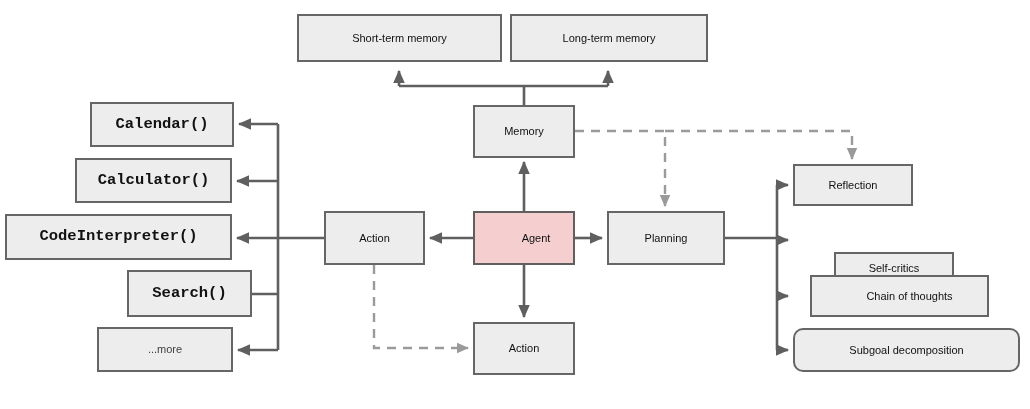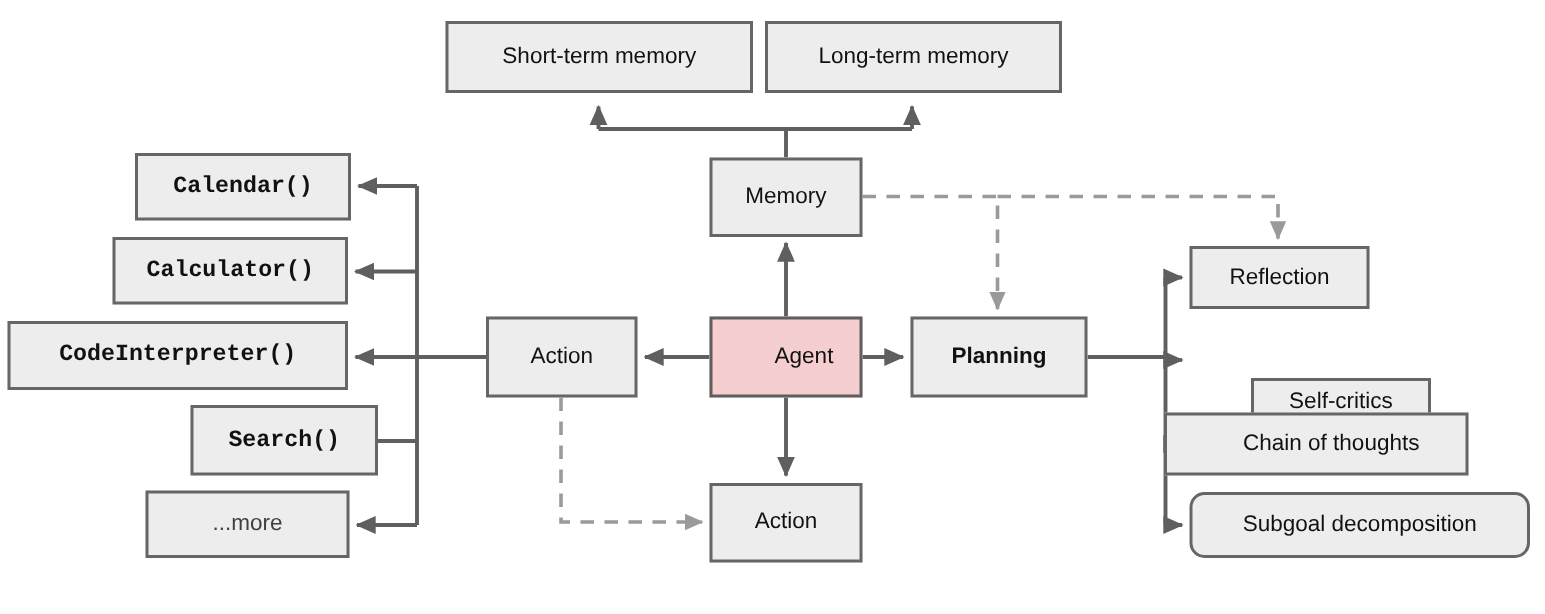--- a/index.html
+++ b/index.html
@@ -28,21 +28,21 @@
   }
   .node {
     position: absolute;
     box-sizing: border-box;
     background: #ededed;
     border: 2px solid #666666;
     display: flex;
     align-items: center;
     justify-content: center;
     color: #111111;
-    font-size: 15px;
+    font-size: 11px;
     line-height: 1.1;
     text-align: center;
     white-space: nowrap;
     z-index: 2;
   }
   .node.accent {
     background: #f5cfcf;
     border-color: #5f5f5f;
     font-weight: normal;
     padding-left: 24px;
@@ -127,21 +127,21 @@
     <span>Agent</span>
   </div>
   <div class="node" style="left:473px; top:322px; width:102px; height:53px;">
     <span>Action</span>
   </div>
 
   <div class="node" style="left:324px; top:211px; width:101px; height:54px;">
     <span>Action</span>
   </div>
 
-  <div class="node" style="left:607px; top:211px; width:118px; height:54px;font-weight:bold;">
+  <div class="node" style="left:607px; top:211px; width:118px; height:54px;">
     <span>Planning</span>
   </div>
 
   <div class="node mono" style="left:90px; top:102px; width:144px; height:45px;">
     <span>Calendar()</span>
   </div>
   <div class="node mono" style="left:75px; top:158px; width:157px; height:45px;">
     <span>Calculator()</span>
   </div>
   <div class="node mono" style="left:5px; top:214px; width:227px; height:46px;">
@@ -153,20 +153,20 @@
   <div class="node muted-text" style="left:97px; top:327px; width:136px; height:45px;">
     <span>...more</span>
   </div>
 
   <div class="node" style="left:793px; top:164px; width:120px; height:42px;">
     <span>Reflection</span>
   </div>
   <div class="node" style="left:834px; top:219px; width:120px; height:33px;margin-top:33px;">
     <span>Self-critics</span>
   </div>
-  <div class="node" style="left:776px; top:275px; width:203px; height:42px;padding-left:20px;">
+  <div class="node" style="left:810px; top:275px; width:179px; height:42px;padding-left:20px;">
     <span>Chain of thoughts</span>
   </div>
   <div class="node" style="left:793px; top:328px; width:227px; height:44px;border-radius:10px;">
     <span>Subgoal decomposition</span>
   </div>
 
 </div>
 
 </body></html>

